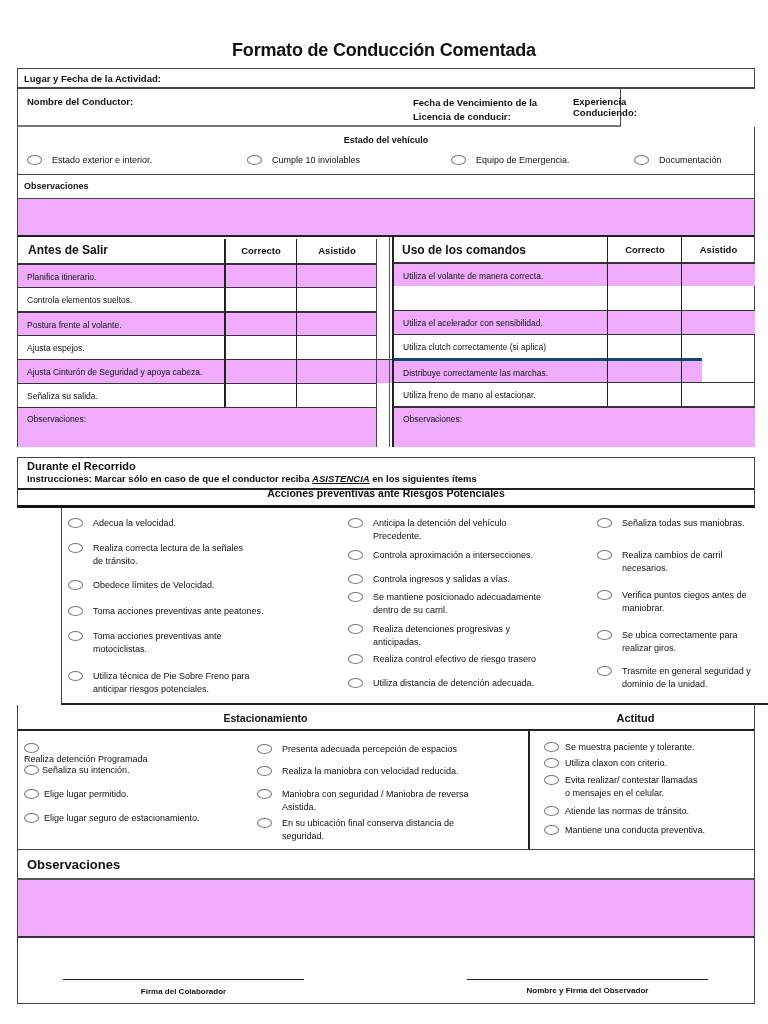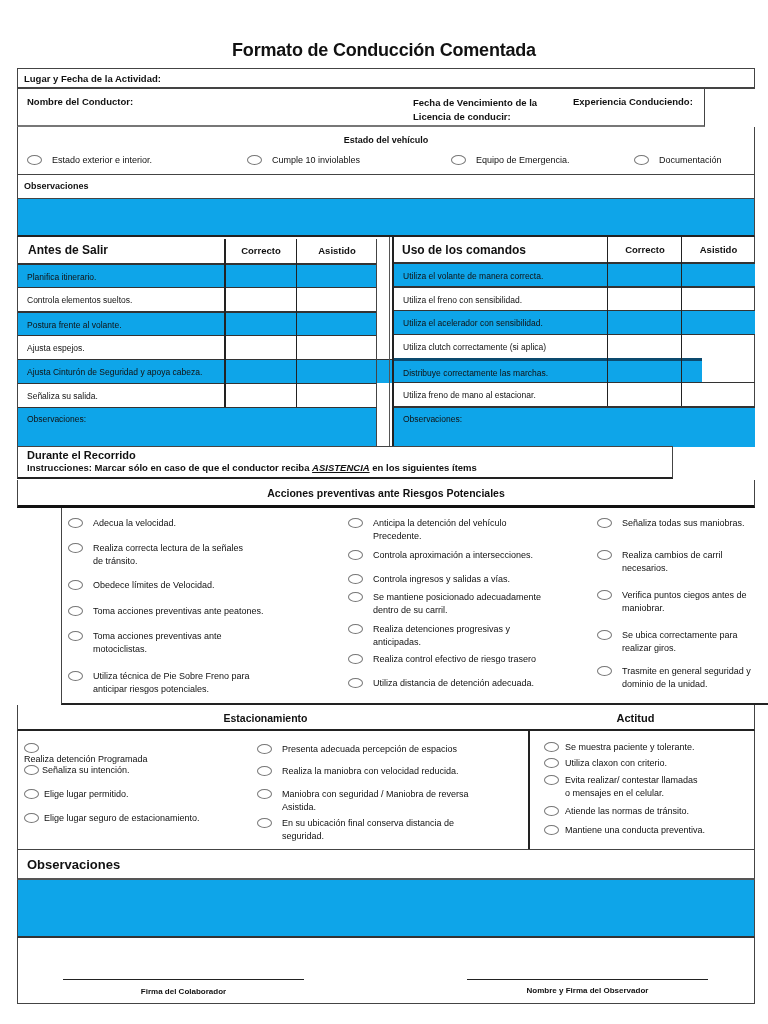--- a/index.html
+++ b/index.html
@@ -3,38 +3,38 @@
 <meta charset="utf-8">
 <style>
   * { box-sizing: border-box; margin: 0; padding: 0; }
   html, body { width: 768px; height: 1024px; background: #ffffff; overflow: hidden; }
   body { font-family: "Liberation Sans", sans-serif; color: #111; position: relative; }
   .abs { position: absolute; }
   .title { left: 0; width: 768px; top: 40px; text-align: center; font-size: 18px; font-weight: bold; letter-spacing: -0.2px; }
   .box { border: 1px solid #444; }
   .lbl { font-size: 9.5px; font-weight: bold; }
   .sm { font-size: 8.5px; }
-  .gray { background: #0ea5e9; }
+  .gray { background: #f0abfc; }
   .radio { display: inline-block; width: 15px; height: 10px; border: 1px solid #777; border-radius: 50%; background: #fff; }
   .vline { position: absolute; width: 0; border-left: 2px solid #222; }
   .item { position: absolute; display: flex; align-items: flex-start; font-size: 9px; line-height: 13px; }
   .item .radio { margin-right: 10px; margin-top: 1px; flex: none; }
   .center { text-align: center; }
   .sigline { position: absolute; border-top: 1px solid #222; }
 </style>
 </head>
 <body>
 
 <div class="abs title">Formato de Conducción Comentada</div>
 
 <div class="abs box" style="left:17px;top:68px;width:738px;height:21px;border-width:1px 1px 2px 1px;">
   <span class="lbl abs" style="left:6px;top:4px;">Lugar y Fecha de la Actividad:</span>
 </div>
 
-<div class="abs box" style="left:17px;top:89px;width:688px;height:38px;border-width:0 1px 2px 1px;border-bottom-color:#777;">
+<div class="abs box" style="left:17px;top:89px;width:604px;height:38px;border-width:0 1px 2px 1px;border-bottom-color:#777;">
   <span class="lbl abs" style="left:9px;top:7px;">Nombre del Conductor:</span>
   <span class="lbl abs" style="left:395px;top:7px;line-height:14px;">
     <span>Fecha de Vencimiento de la</span><br>
     <span>Licencia de conducir:</span>
   </span>
   <span class="lbl abs" style="left:555px;top:7px;">Experiencia Conduciendo:</span>
 </div>
 
 <div class="abs box" style="left:17px;top:127px;width:738px;height:48px;border-width:0 1px 1px 1px;">
   <div class="lbl abs center" style="left:0;width:736px;top:8px;font-size:9px;">Estado del vehículo</div>
@@ -98,43 +98,40 @@
 
 <div class="abs" style="left:392px;top:237px;width:363px;height:210px;border-left:2px solid #222;border-right:1px solid #444;">
   <div class="abs" style="left:0;top:0;width:361px;height:25px;">
     <span class="abs" style="left:8px;top:6px;font-size:12px;font-weight:bold;">Uso de los comandos</span>
     <span class="abs lbl center" style="left:214px;width:74px;top:7px;">Correcto</span>
     <span class="abs lbl center" style="left:288px;width:73px;top:7px;">Asistido</span>
   </div>
   <div class="abs gray" style="left:0;top:25px;width:361px;height:24px;border-top:2px solid #333;">
       <span class="abs sm" style="left:9px;top:7px;">Utiliza el volante de manera correcta.</span>
     </div>
-  <div class="abs" style="left:0;top:49px;width:361px;height:24px;border-top:2px solid #333;">
-      <span class="abs sm" style="left:9px;top:7px;">Utiliza el freno con sensibilidad.</span>
-    </div>
   <div class="abs gray" style="left:0;top:73px;width:361px;height:24px;border-top:1px solid #333;">
       <span class="abs sm" style="left:9px;top:7px;">Utiliza el acelerador con sensibilidad.</span>
     </div>
   <div class="abs" style="left:0;top:97px;width:361px;height:24px;border-top:1px solid #333;">
       <span class="abs sm" style="left:9px;top:7px;">Utiliza clutch correctamente (si aplica)</span>
     </div>
   <div class="abs gray" style="left:0;top:121px;width:308px;height:24px;border-top:3px solid #0c4a6e;">
       <span class="abs sm" style="left:9px;top:7px;">Distribuye correctamente las marchas.</span>
     </div>
   <div class="abs" style="left:0;top:145px;width:361px;height:24px;border-top:1px solid #333;">
       <span class="abs sm" style="left:9px;top:7px;">Utiliza freno de mano al estacionar.</span>
     </div>
   <div class="abs gray" style="left:0;top:169px;width:361px;height:41px;border-top:2px solid #333;">
       <span class="abs sm" style="left:9px;top:6px;">Observaciones:</span>
     </div>
   <div class="vline" style="left:213px;top:0;height:169px;border-left-width:1px;"></div>
   <div class="vline" style="left:287px;top:0;height:169px;border-left-width:1px;"></div>
 </div>
 
-<div class="abs box" style="left:17px;top:446px;width:656px;height:33px;border-width:1px 1px 2px 1px;border-bottom-color:#222;">
+<div class="abs box" style="left:17px;top:457px;width:738px;height:33px;border-width:1px 1px 2px 1px;border-bottom-color:#222;">
   <div class="abs" style="left:9px;top:2px;font-size:11px;font-weight:bold;">Durante el Recorrido</div>
   <div class="abs" style="left:9px;top:15px;font-size:9.5px;font-weight:bold;"><span>Instrucciones: Marcar sólo en caso de que el conductor reciba </span><span style="font-style:italic;text-decoration:underline;">ASISTENCIA</span><span> en los siguientes ítems</span></div>
 </div>
 
 <div class="abs box" style="left:17px;top:480px;width:738px;height:28px;border-width:0 1px 3px 1px;border-bottom-color:#111;">
   <div class="abs lbl center" style="left:0;width:736px;top:7px;font-size:10.5px;">Acciones preventivas ante Riesgos Potenciales</div>
 </div>
 
 <div class="abs box" style="left:17px;top:508px;width:738px;height:197px;border-width:0 1px 2px 1px;border-bottom-color:#222;margin-left:44px;">
 

